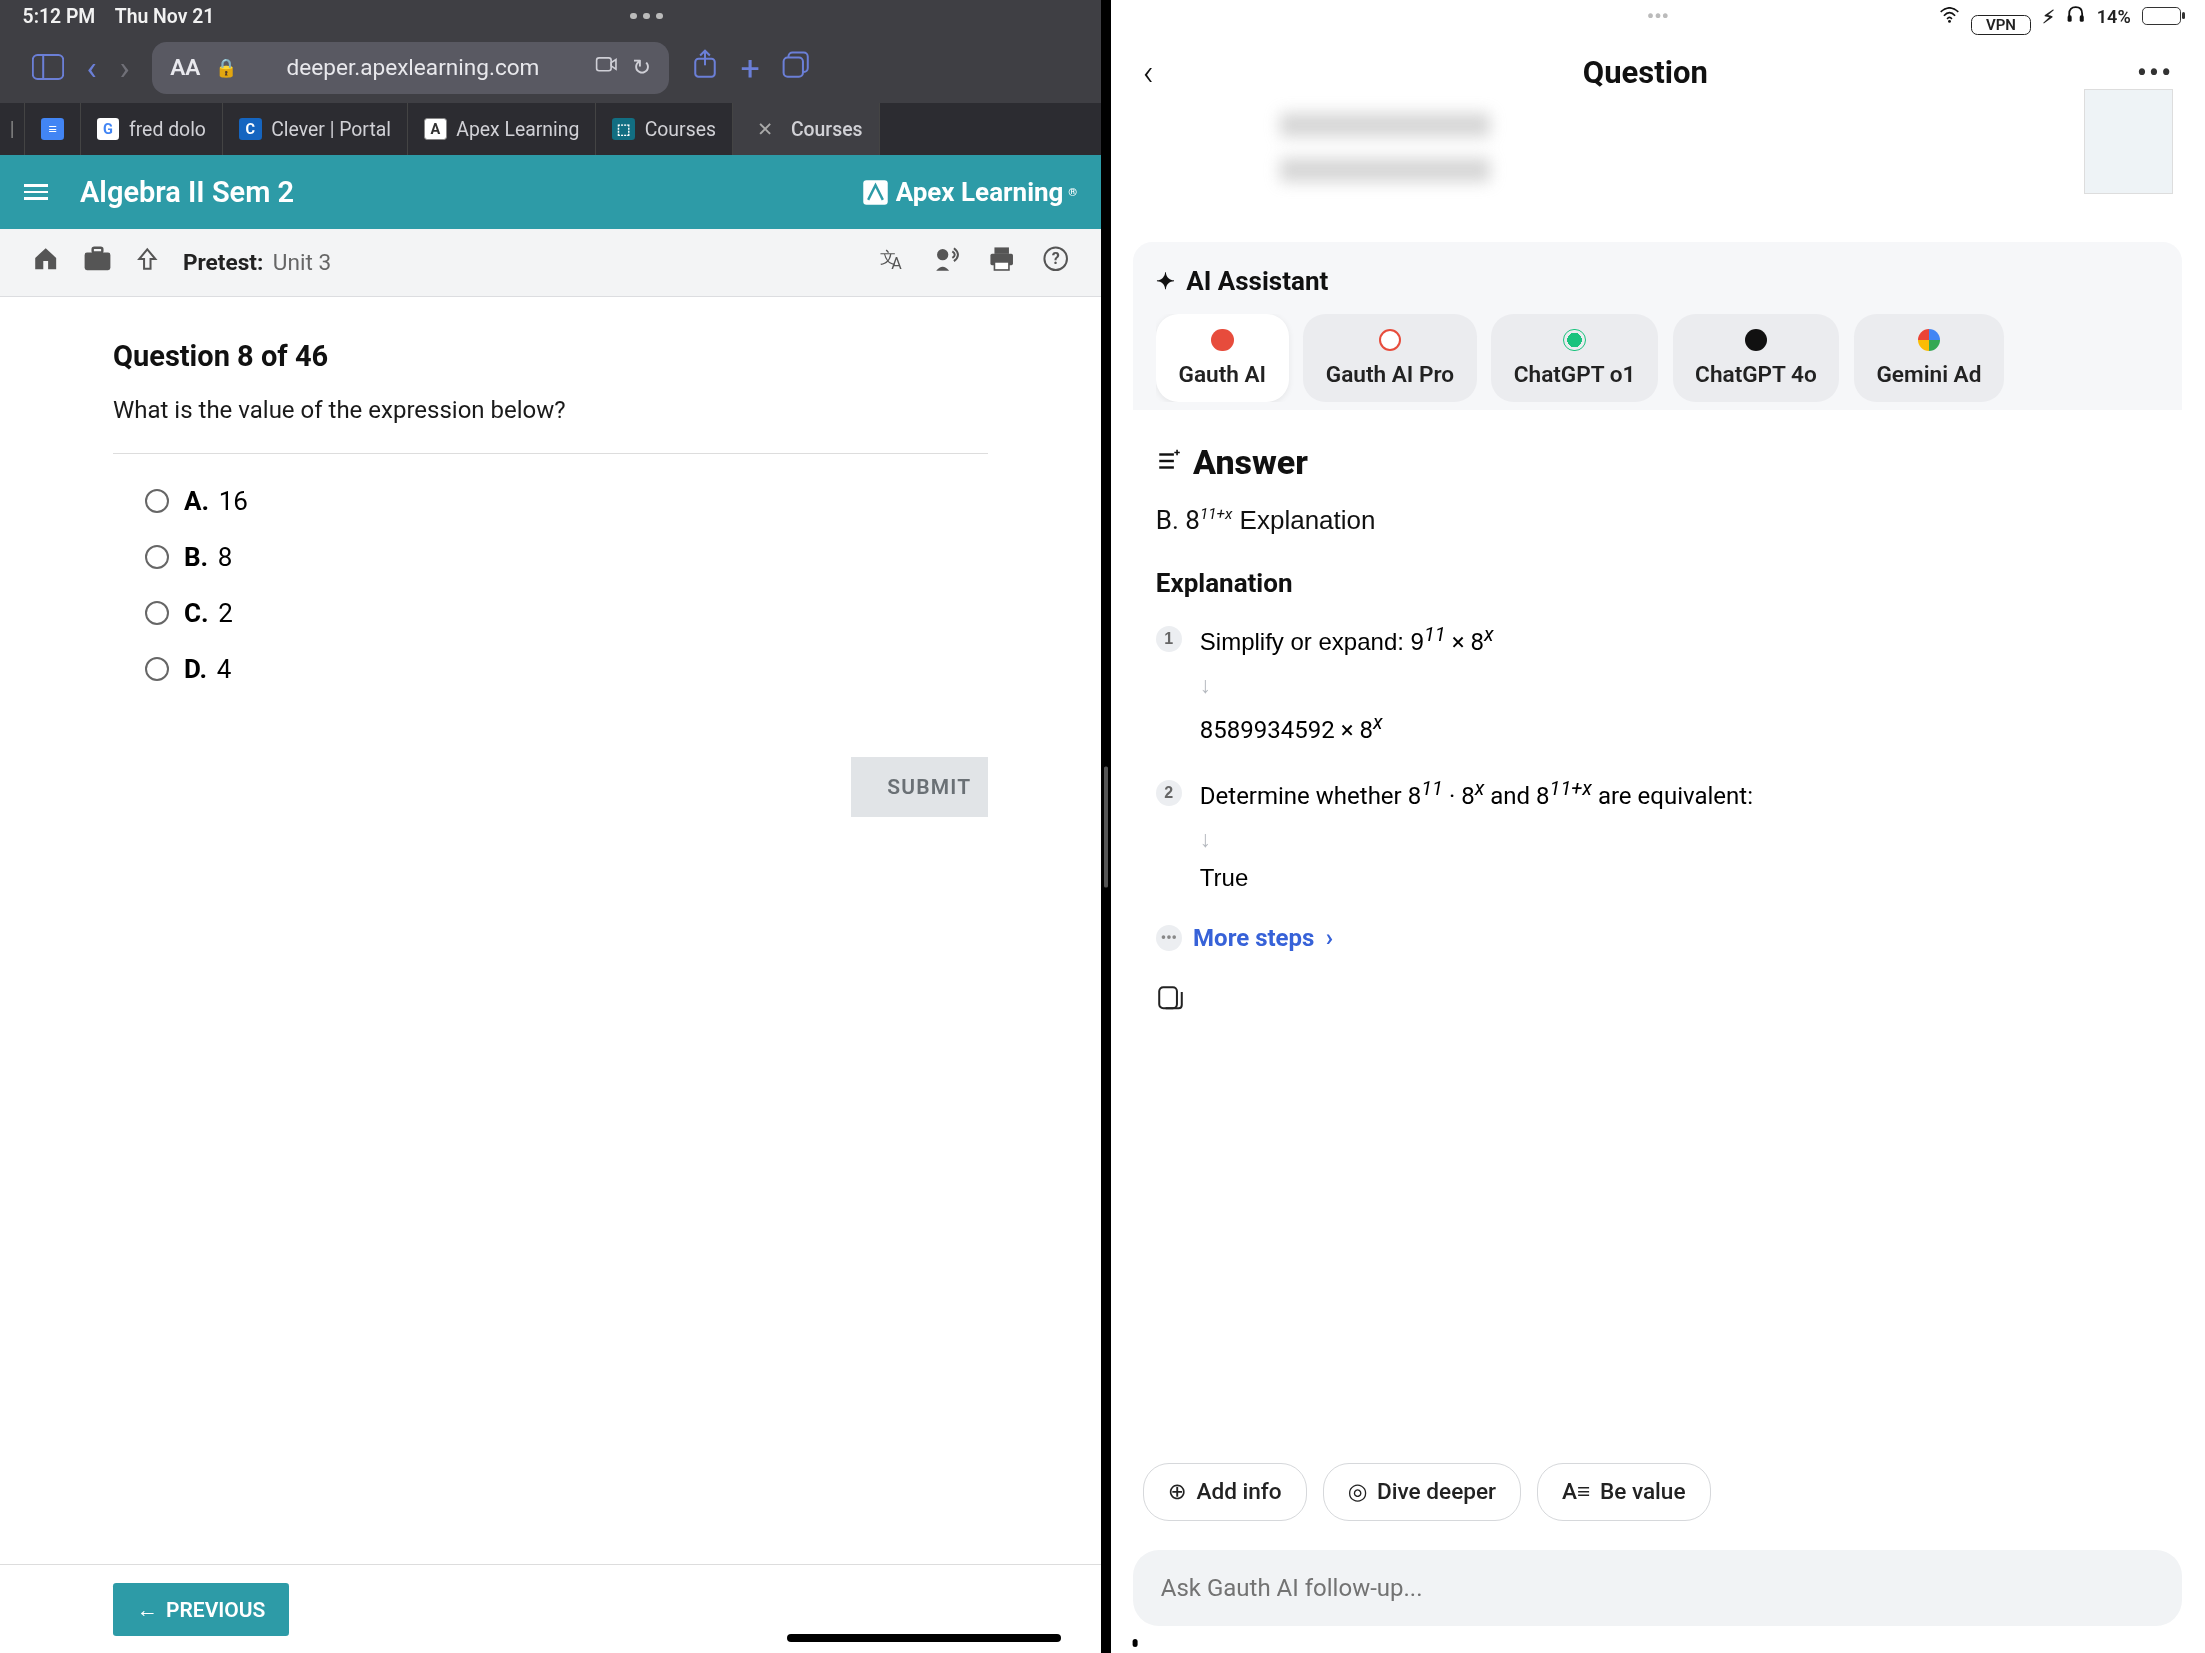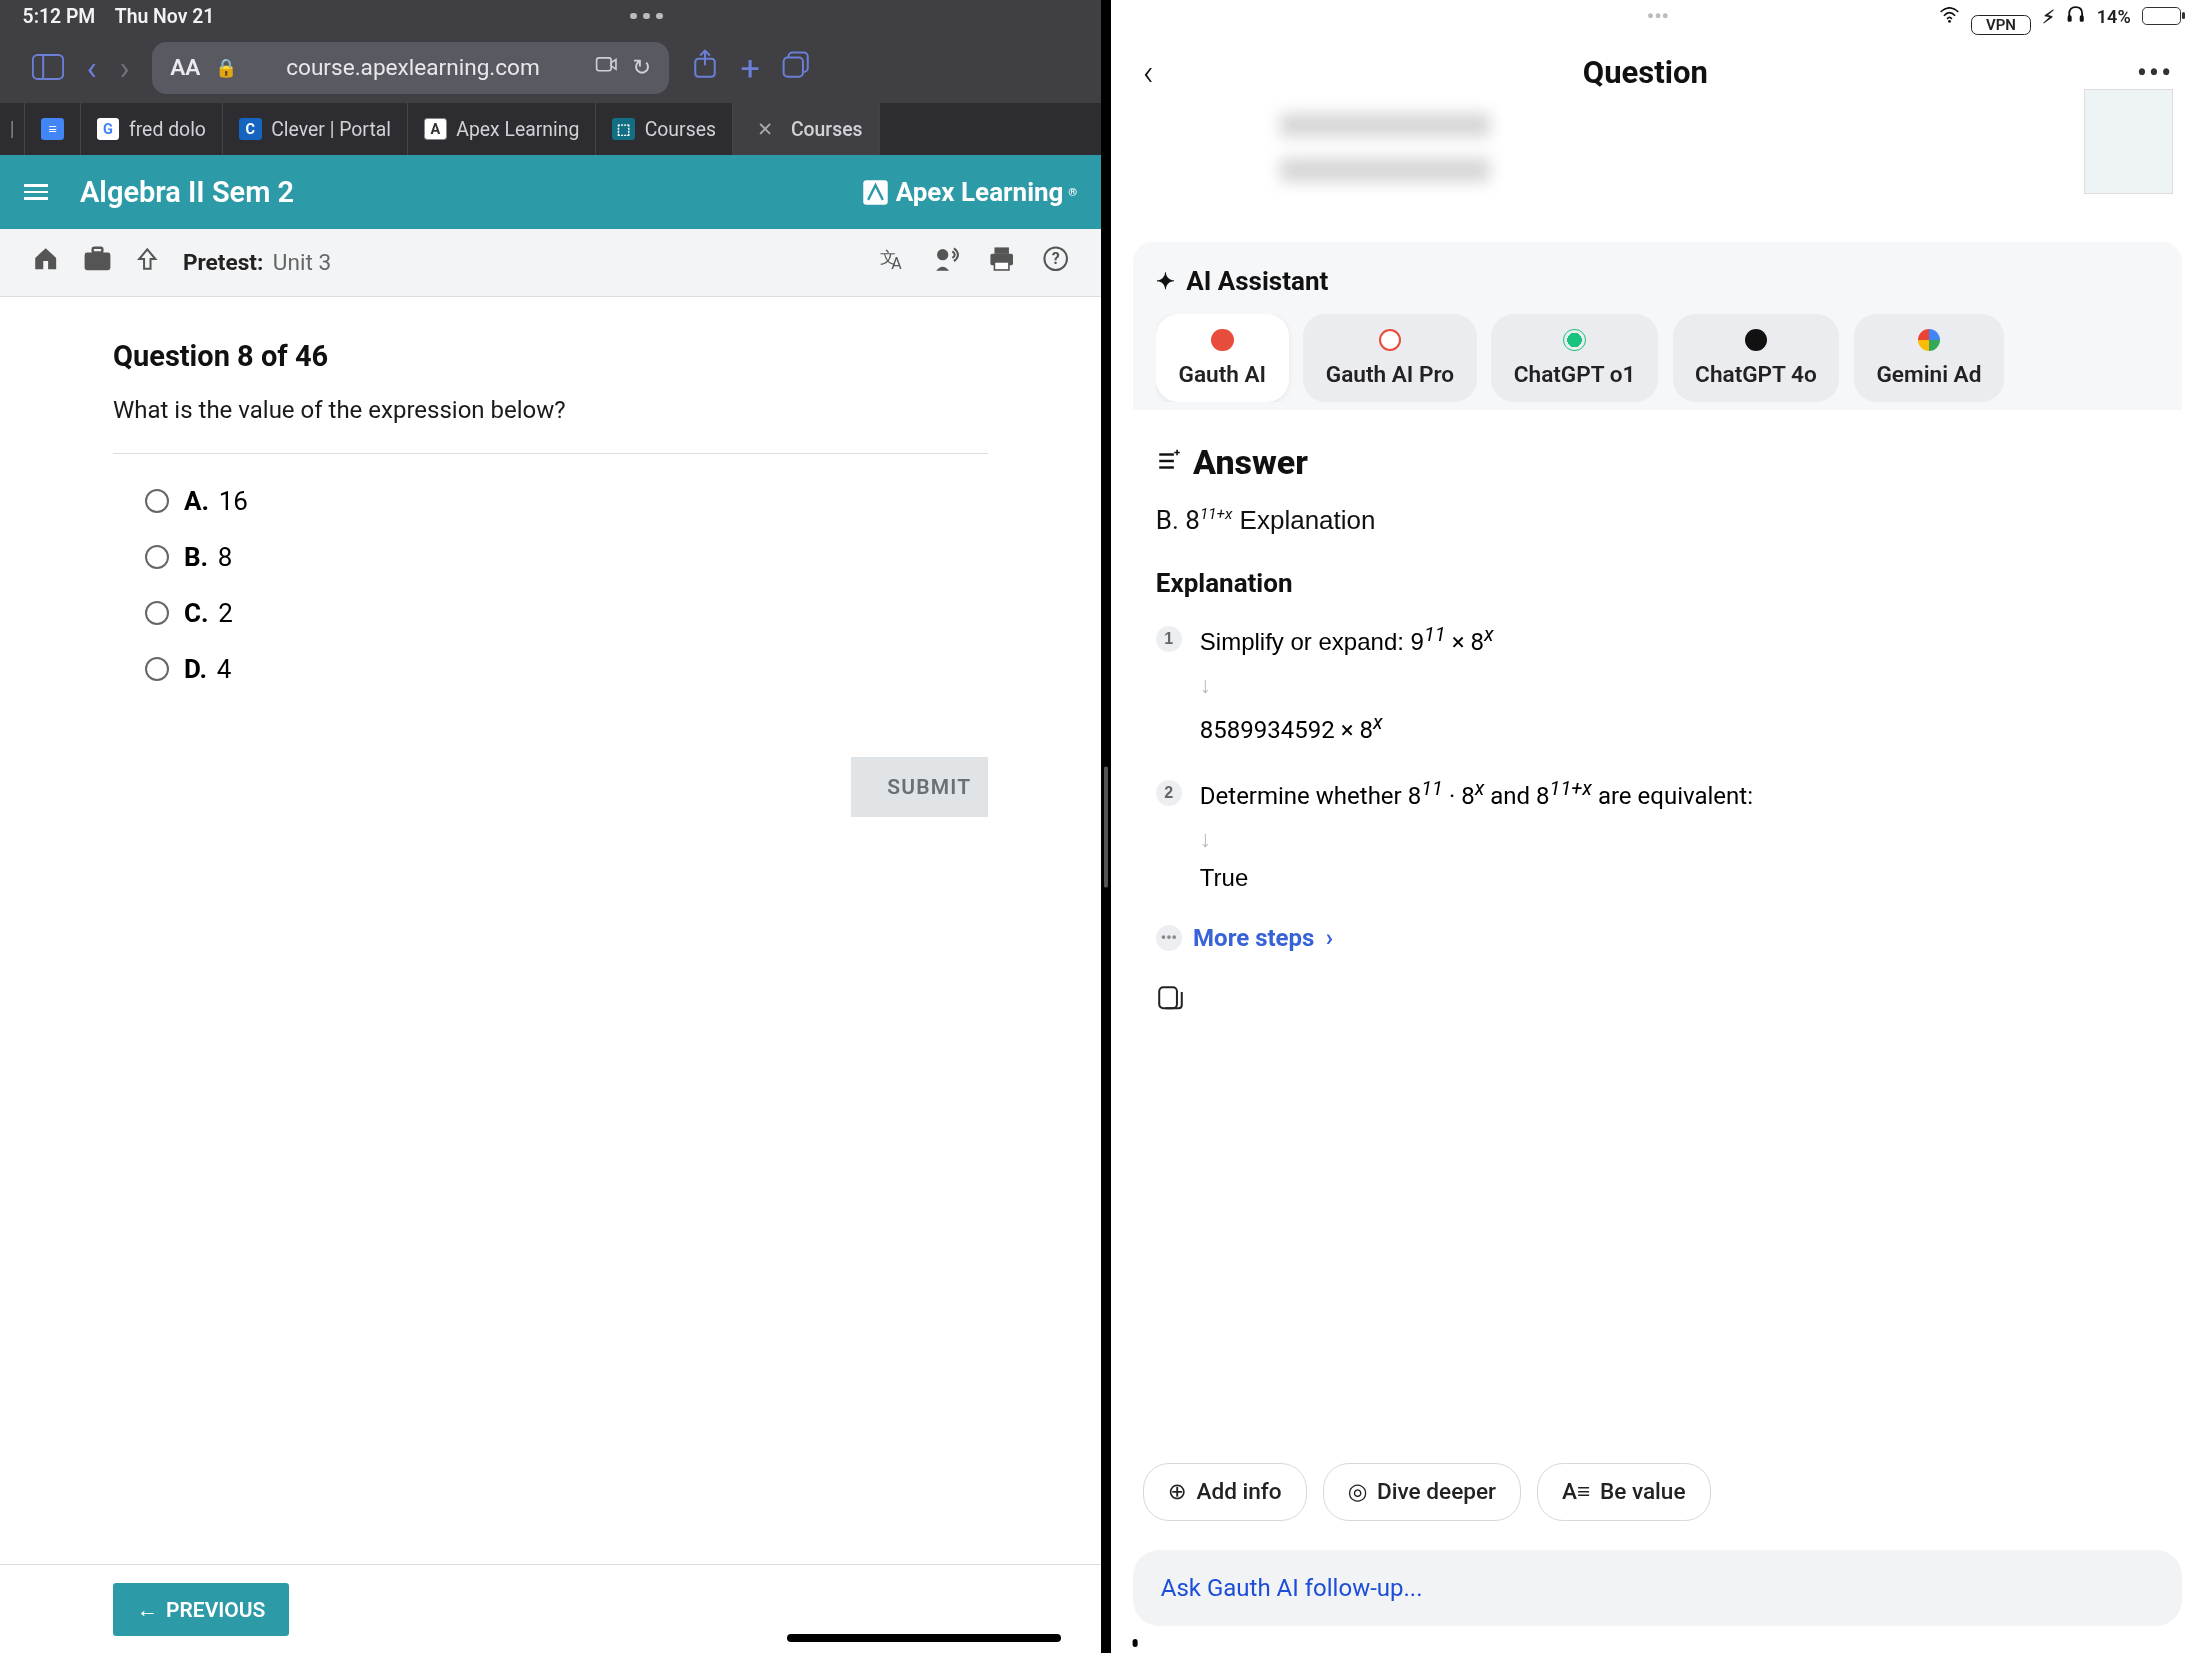--- a/index.html
+++ b/index.html
@@ -94,21 +94,21 @@
 .expl-h { font-size: 26px; font-weight: 700; margin-bottom: 24px; color: #111; }
 .step { display: flex; gap: 18px; align-items: flex-start; margin-bottom: 16px; font-size: 24px; font-family: 'Times New Roman', serif; }
 .step-num { width: 26px; height: 26px; border-radius: 50%; background: #eceef1; color: #666; display: flex; align-items: center; justify-content: center; font-size: 16px; font-weight: 600; flex-shrink: 0; margin-top: 4px; font-family: -apple-system, sans-serif; }
 .step-arrow { color: #b5b9bf; font-size: 22.6px; margin: 4.8px 0 11.3px 44px; }
 .step-res { font-size: 24px; margin-left: 44px; margin-bottom: 32px; font-family: 'Times New Roman', serif; }
 .more-steps { display: flex; align-items: center; gap: 11.3px; color: #3762d8; font-size: 24px; font-weight: 700; cursor: pointer; margin-top: 8px; }
 .more-steps .dots-icon { width: 26px; height: 26px; border-radius: 50%; background: #eceef1; display: flex; align-items: center; justify-content: center; color: #888; font-size: 14.5px; font-weight: 800; }
 .copy-icon { margin-top: 32px; font-size: 29px; color: #222; cursor: pointer; }
 .r-actions { padding: 16px 32px; display: flex; gap: 16px; }
 .pill-btn { border: 1.2px solid #d6d8db; background: #fff; border-radius: 26px; padding: 14.5px 24px; font-size: 22.6px; font-weight: 500; color: #222; display: flex; align-items: center; gap: 9.7px; cursor: pointer; }
-.followup-bar { margin: 13px 22.6px 27.4px; background: #f1f3f5; border-radius: 26px; padding: 24px 27.4px; font-size: 24px; color: #1d4ed8; cursor: text; }
+.followup-bar { margin: 13px 22.6px 27.4px; background: #f1f3f5; border-radius: 26px; padding: 24px 27.4px; font-size: 24px; color: #737373; cursor: text; }
 .home-indicator { position: absolute; bottom: 6.5px; left: 50%; transform: translateX(-50%); width: 266px; height: 8px; border-radius: 4px; }
 .left-app .home-indicator { background: #000; right: 24px; left: auto; transform: none; }
 .hi-right { width: 4.8px; }
 sup { font-style: italic; }
 </style>
 </head>
 <body>
 
 <div class="left-app">
   <div class="status-bar">
@@ -130,21 +130,21 @@
           <rect x="1" y="1" width="38" height="30" rx="6" fill="none" stroke="#6b7fd7" stroke-width="2.5"></rect>
           <line x1="14" y1="1" x2="14" y2="31" stroke="#6b7fd7" stroke-width="2.5"></line>
         </svg>
     </span>
     <span class="sf-btn">‹</span>
     <span class="sf-btn dim">›</span>
     <div class="url-pill">
       <span class="aa">AA</span>
       <span style="flex:1;display:flex;justify-content:center;align-items:center;gap:8px;">
         <span class="lock">🔒</span>
-        <span class="addr">course.apexlearning.com</span>
+        <span class="addr">deeper.apexlearning.com</span>
       </span>
       <span class="icon-sm">
         <svg width="22.6" height="22.6" viewBox="0 0 28 28">
             <rect x="2" y="6" width="18" height="16" rx="3" fill="none" stroke="#cfcfd6" stroke-width="2"></rect>
             <path d="M20 12 L26 8 V20 L20 16 Z" fill="none" stroke="#cfcfd6" stroke-width="2"></path>
           </svg>
       </span>
       <span class="icon-sm">↻</span>
     </div>
     <span class="sf-btn">

